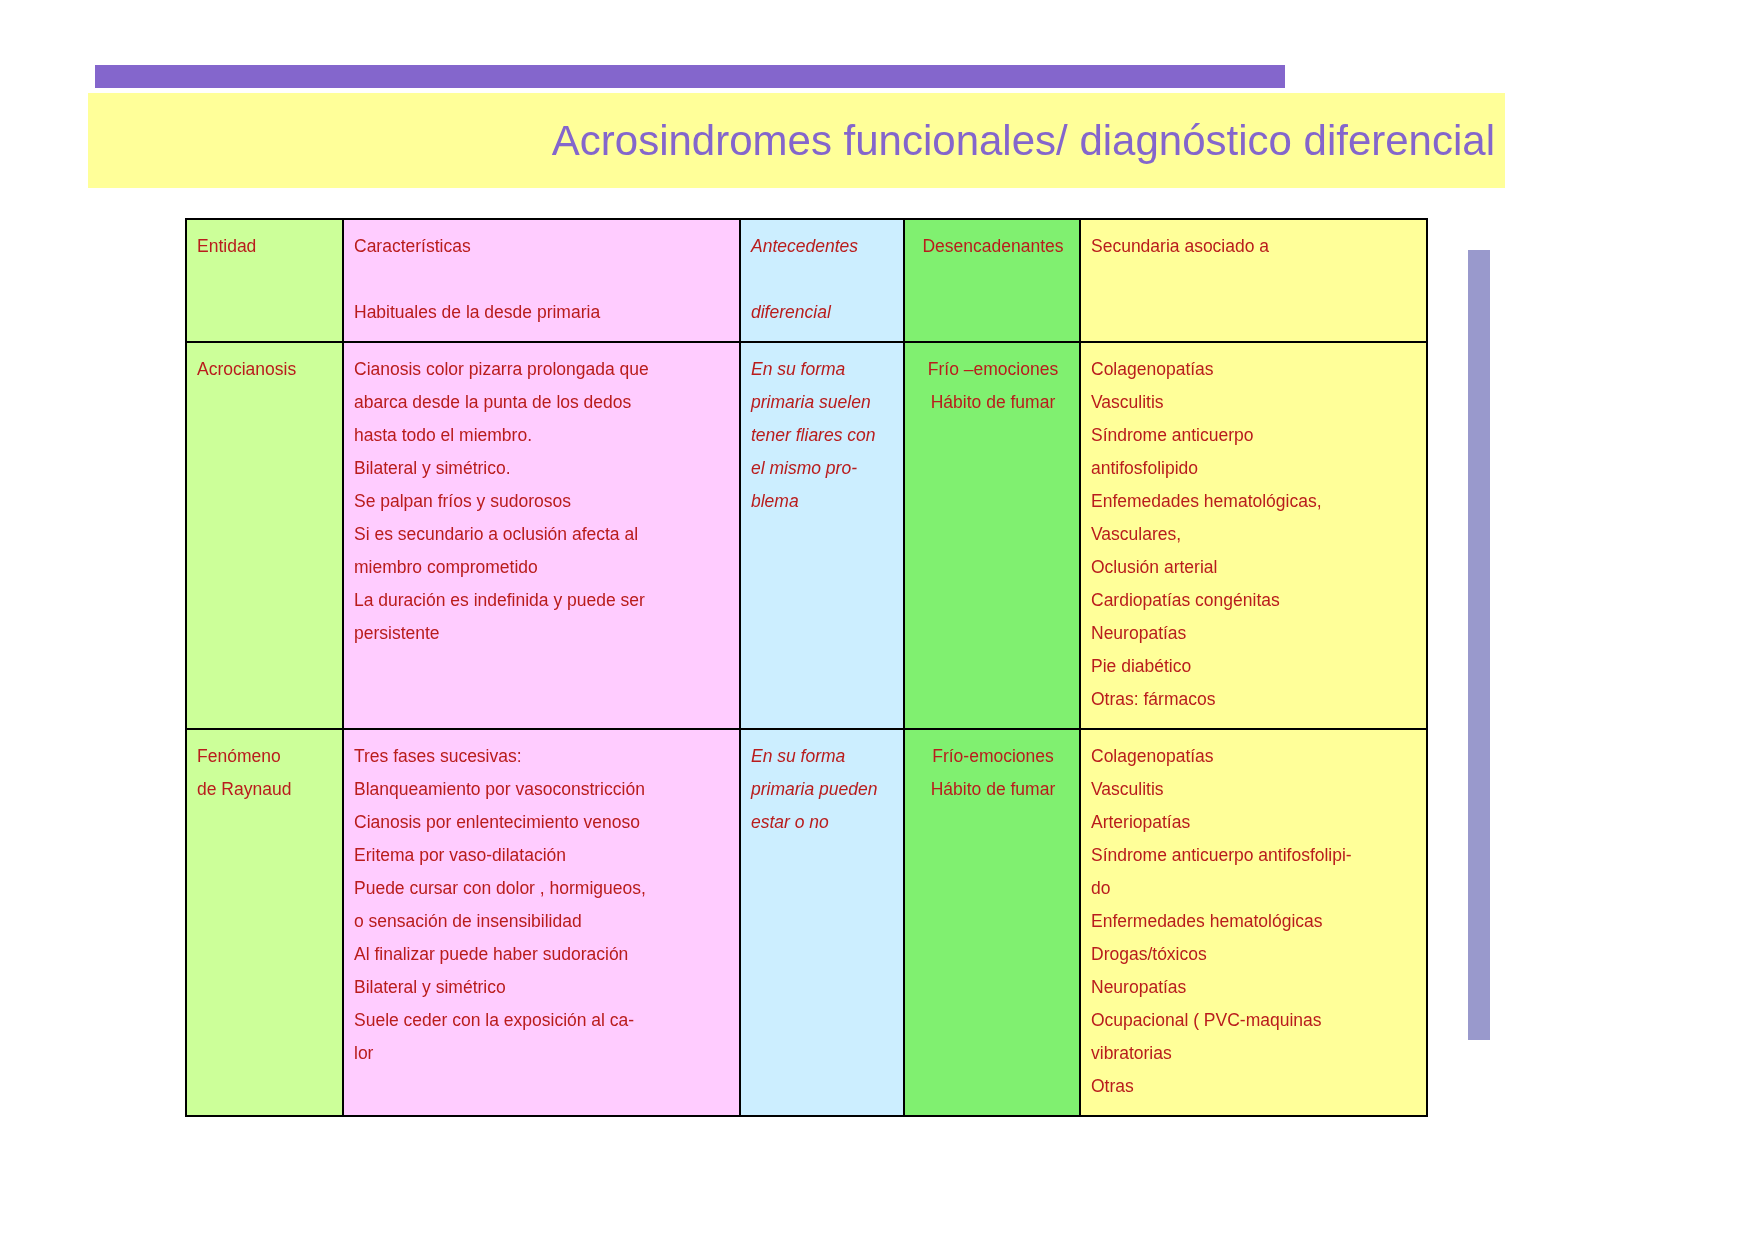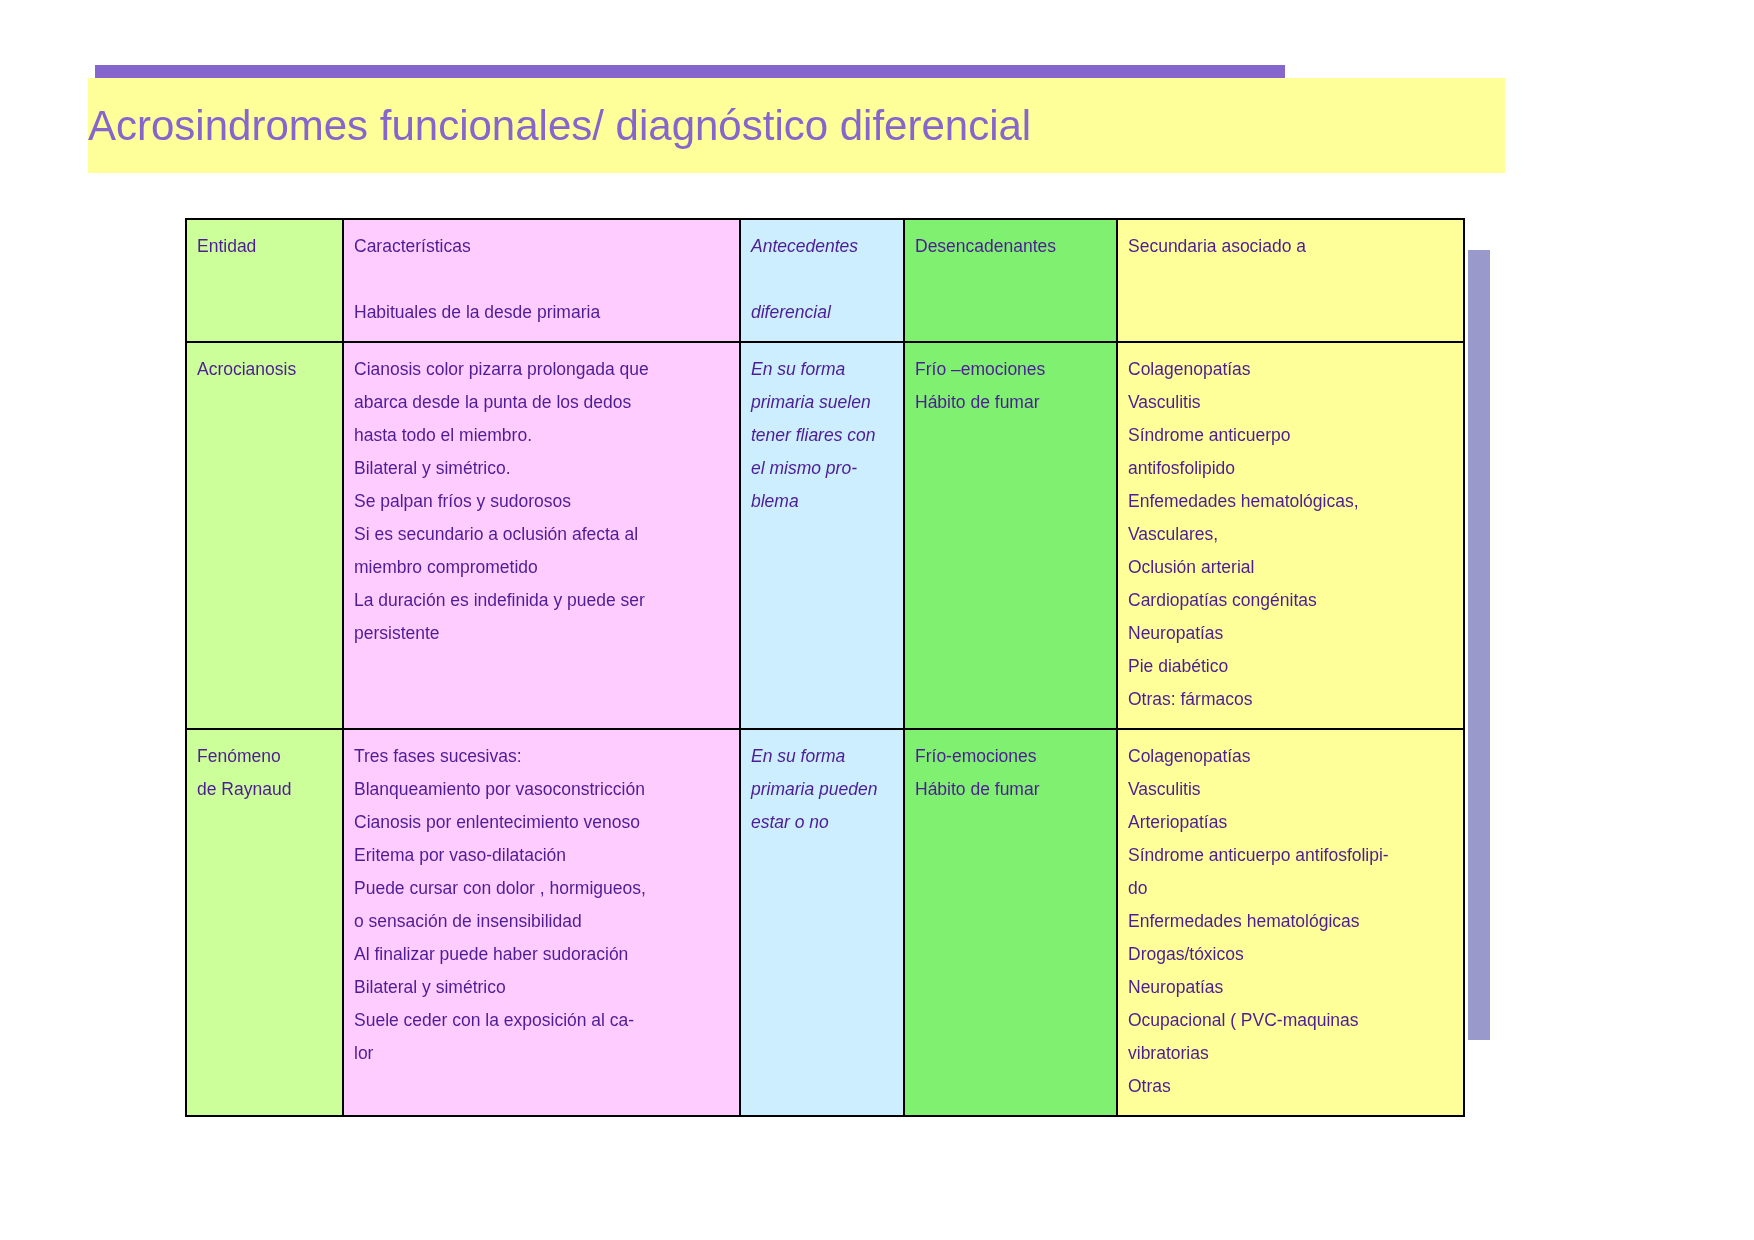--- a/index.html
+++ b/index.html
@@ -22,28 +22,29 @@
     top: 65px;
     width: 1190px;
     height: 23px;
     background: #8466cc;
   }
 
   
   .title-banner {
     position: absolute;
     left: 88px;
-    top: 78px;
+    top: 93px;
     width: 1417px;
     height: 95px;
     background: #ffff99;
     display: flex;
     align-items: center;
+    justify-content: flex-end;
     box-sizing: border-box;
-    padding-right: 18px;
+    padding-right: 10px;
   }
   .title-text {
     color: #8466cc;
     font-size: 42px;
     font-weight: normal;
     letter-spacing: 0px;
     white-space: nowrap;
     font-family: "Liberation Sans", sans-serif;
   }
 
@@ -65,28 +66,28 @@
     width: 1190px;
     border-collapse: collapse;
     table-layout: fixed;
   }
   .diff-table td {
     border: 2px solid #000000;
     vertical-align: top;
     padding: 10px 8px 12px 10px;
     font-size: 17.5px;
     line-height: 33px;
-    color: #4c1d95;
+    color: #b91c1c;
     font-family: "Liberation Sans", sans-serif;
   }
 
   .col-entidad      { width: 157px; background: #ccff99; }
   .col-caract       { width: 397px; background: #ffccff; }
   .col-antecedentes { width: 164px; background: #cceeff; font-style: italic; }
-  .col-desenc       { width: 213px; background: #80f070; }
+  .col-desenc       { width: 176px; background: #80f070; text-align: center; }
   .col-secundaria   { width: 347px; background: #ffff99; }
 
   .cell-lines { margin: 0; padding: 0; }
   .cell-lines .line { display: block; white-space: nowrap; }
   .cell-lines .line.blank { height: 33px; }
 
   .header-row td { height: 78px; }
 </style>
 </head>
 <body>

